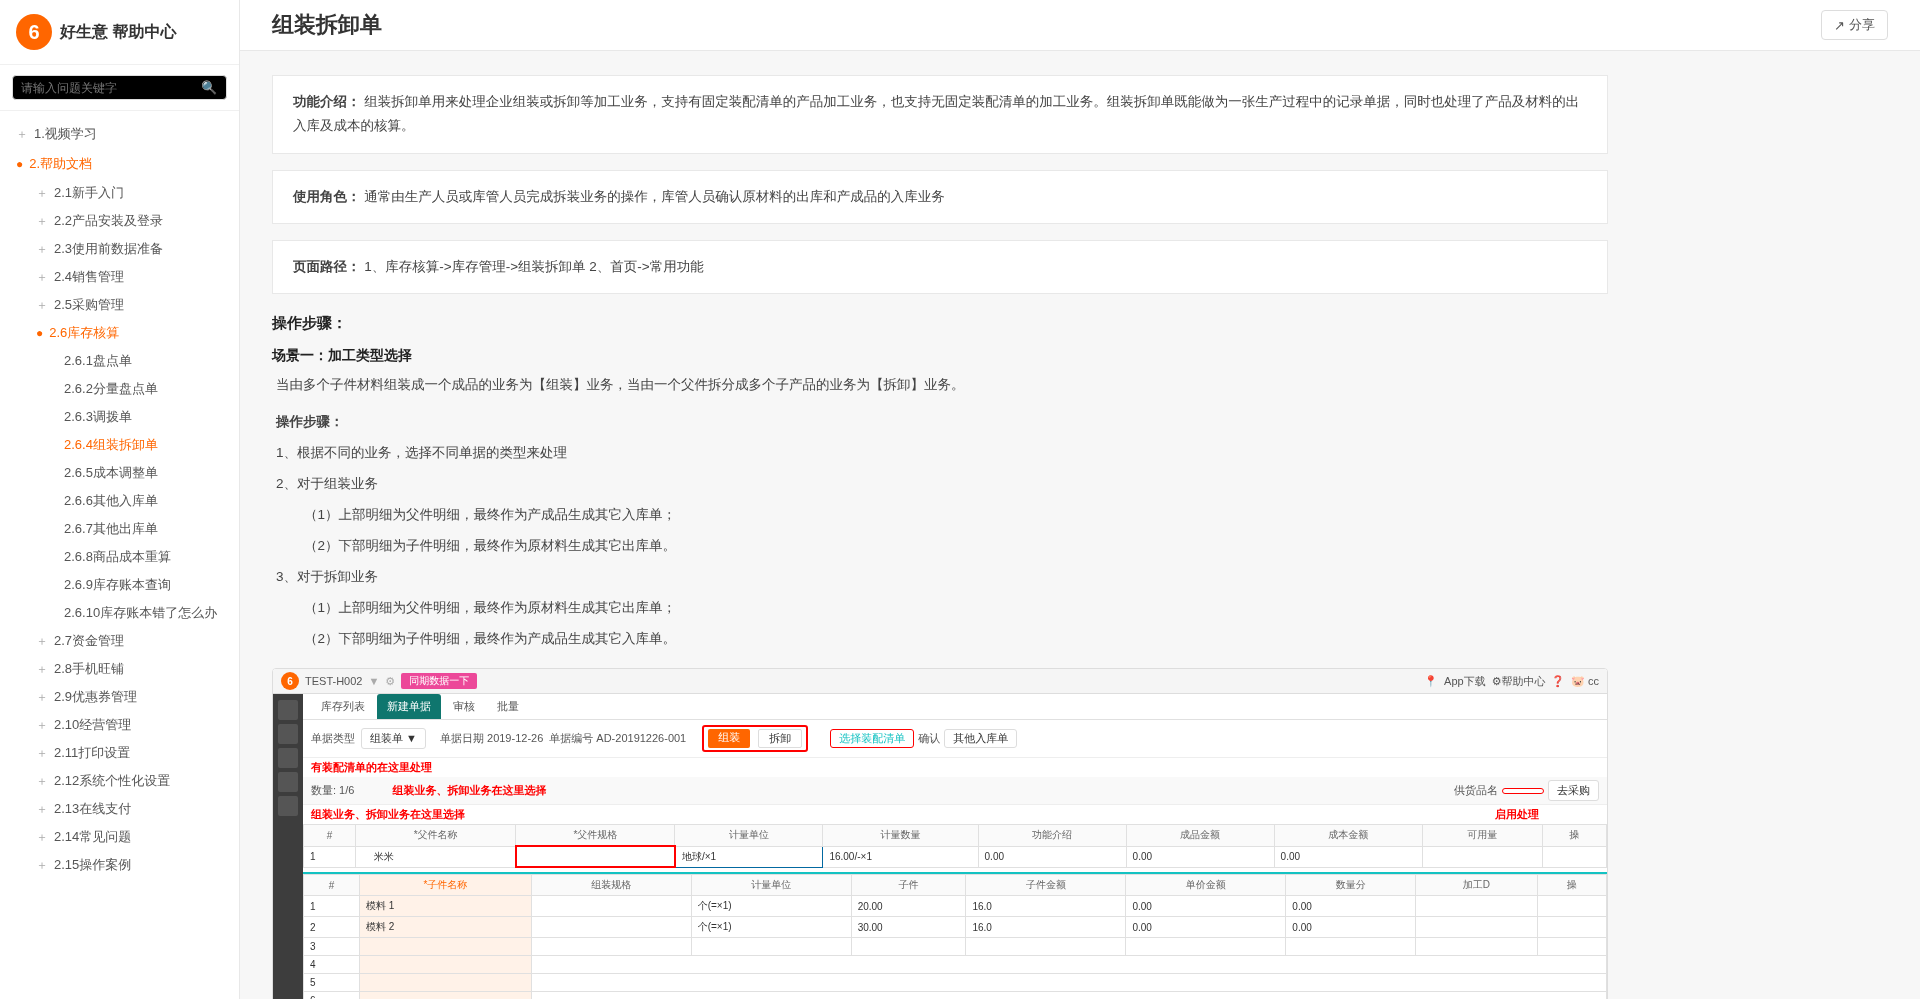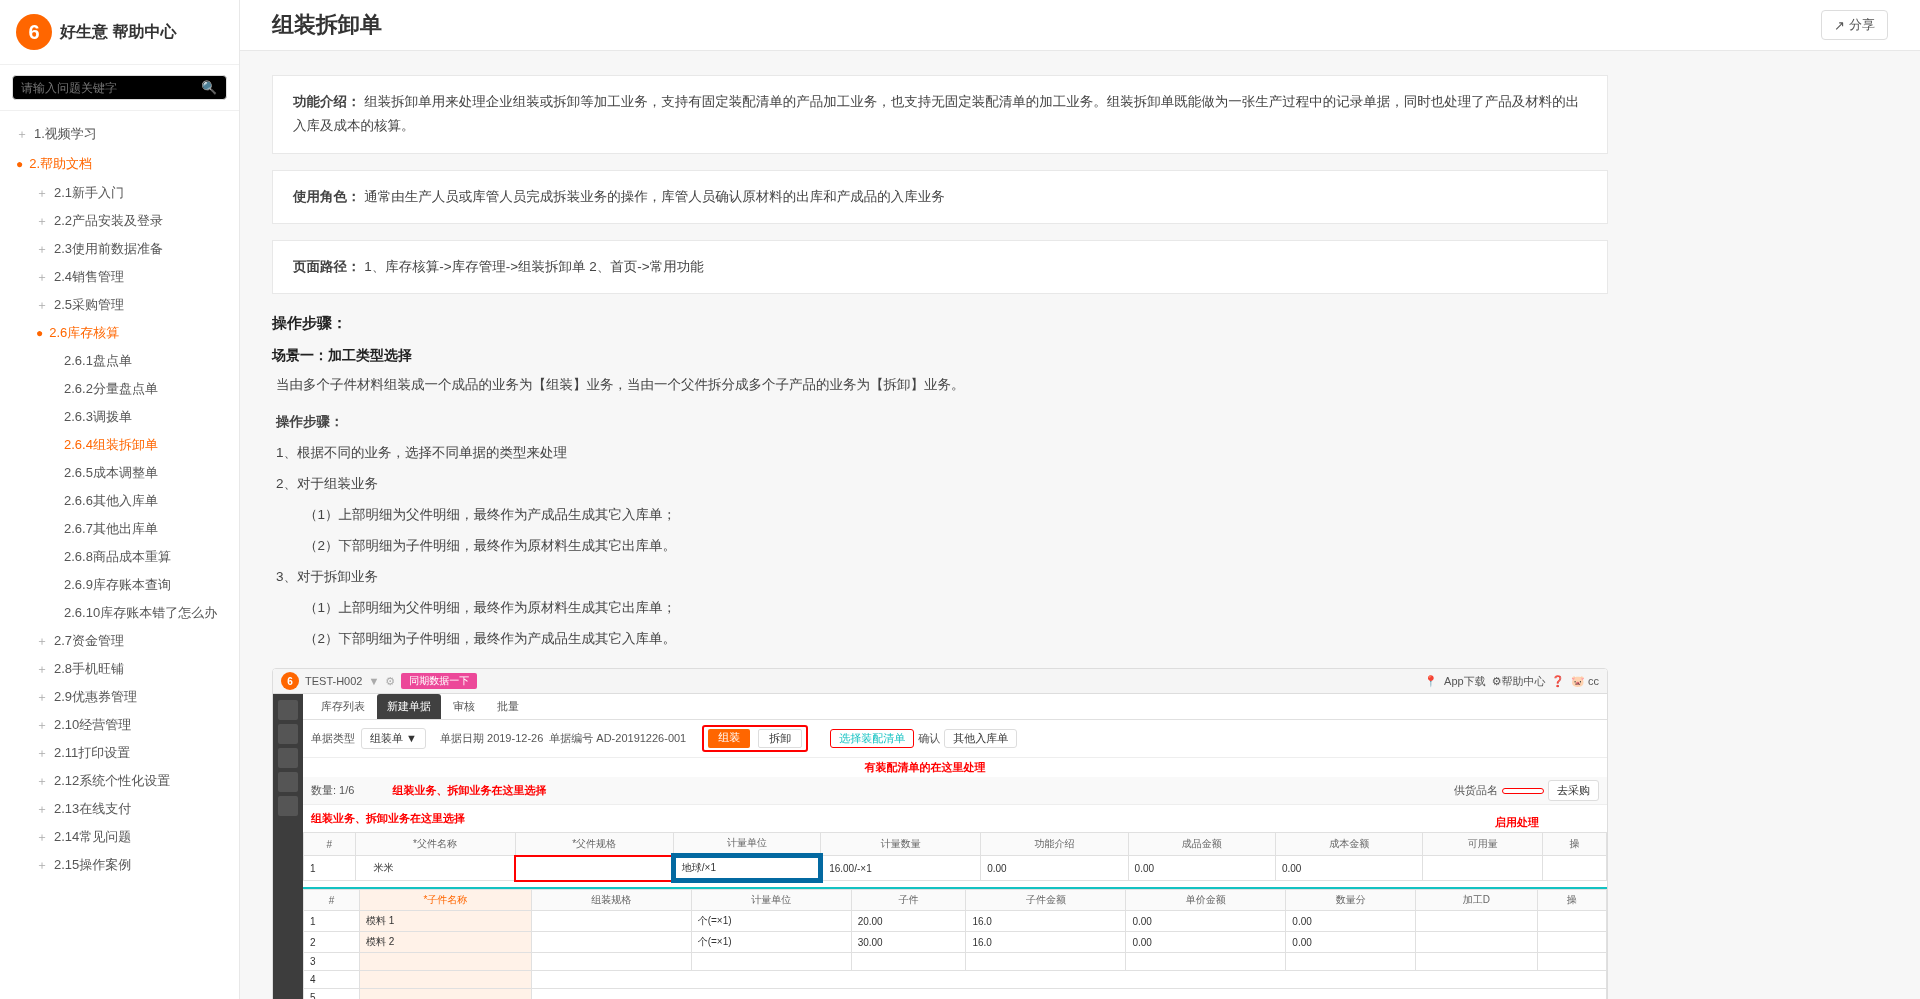--- a/index.html
+++ b/index.html
@@ -352,21 +352,21 @@
             <div style="width:20px;height:20px;background:#555;border-radius:2px;"></div>
             <div style="width:20px;height:20px;background:#555;border-radius:2px;"></div>
             <div style="width:20px;height:20px;background:#555;border-radius:2px;"></div>
             <div style="width:20px;height:20px;background:#555;border-radius:2px;"></div>
             <div style="width:20px;height:20px;background:#555;border-radius:2px;"></div>
           </div>
           <div style="flex:1; background:#fff;">
 
             <div style="background:#fff; border-bottom:1px solid #e0e0e0; padding:0 8px; display:flex; gap:2px;">
               <span style="padding:5px 10px;font-size:11px;color:#555;cursor:pointer;">库存列表</span>
-              <span style="padding:5px 10px;font-size:11px;color:#fff;background:#404040;border-radius:3px 3px 0 0;cursor:pointer;">新建单据</span>
+              <span style="padding:5px 10px;font-size:11px;color:#fff;background:#0f766e;border-radius:3px 3px 0 0;cursor:pointer;">新建单据</span>
               <span style="padding:5px 10px;font-size:11px;color:#555;cursor:pointer;">审核</span>
               <span style="padding:5px 10px;font-size:11px;color:#555;cursor:pointer;">批量</span>
             </div>
 
             <div style="padding:5px 8px; border-bottom:1px solid #eee; display:flex; align-items:center; gap:6px; flex-wrap:wrap; position:relative;">
               <span style="font-size:11px;color:#555;">单据类型</span>
               <span style="border:1px solid #ddd;border-radius:3px;padding:2px 8px;font-size:11px;background:#fff;">组装单 ▼</span>
               <span style="font-size:11px;color:#555;margin-left:8px;">单据日期 2019-12-26</span>
               <span style="font-size:11px;color:#555;">单据编号 AD-20191226-001</span>
 
@@ -375,38 +375,38 @@
                 <span style="background:#fff;border:1px solid #ddd;padding:1px 10px;border-radius:2px;font-size:11px;cursor:pointer;">拆卸</span>
               </div>
 
               <div style="position:relative;margin-left:16px;display:flex;align-items:center;gap:4px;">
                 <span style="border:1px solid #f00;border-radius:3px;padding:1px 8px;font-size:11px;color:#13c2c2;background:#fff;cursor:pointer;">选择装配清单</span>
                 <span style="font-size:11px;color:#555;">确认</span>
                 <span style="border:1px solid #ddd;border-radius:3px;padding:1px 8px;font-size:11px;background:#fff;cursor:pointer;">其他入库单</span>
               </div>
             </div>
 
-            <div style="position:relative; padding:2px 8px; display:flex; justify-content:center;">
+            <div style="position:relative; padding:2px 8px; display:flex; justify-content:flex-start;">
               <span style="color:#f00;font-size:11px;font-weight:bold;margin-right:60px;">有装配清单的在这里处理</span>
             </div>
 
             <div style="padding:3px 8px; border-bottom:1px solid #eee; display:flex; align-items:center; gap:8px; background:#f9f9f9; position:relative;">
               <span style="font-size:11px;color:#555;">数量: 1/6</span>
               <span style="margin-left:30px;color:#f00;font-size:11px;font-weight:bold;">组装业务、拆卸业务在这里选择</span>
 
               <div style="margin-left:auto;display:flex;align-items:center;gap:4px;">
                 <span style="font-size:11px;color:#555;">供货品名</span>
                 <span style="border:1px solid #f00;border-radius:3px;padding:2px 20px;font-size:11px;background:#fff;display:inline-block;"></span>
                 <span style="border:1px solid #ddd;border-radius:3px;padding:2px 8px;font-size:11px;background:#fff;cursor:pointer;">去采购</span>
               </div>
             </div>
 
             <div style="padding:2px 8px;display:flex;align-items:center;">
               <span style="color:#f00;font-size:11px;font-weight:bold;">组装业务、拆卸业务在这里选择</span>
-              <span style="margin-left:auto;margin-right:60px;color:#f00;font-size:11px;font-weight:bold;margin-top:8px;">启用处理</span>
+              <span style="margin-left:auto;margin-right:60px;color:#f00;font-size:11px;font-weight:bold;">启用处理</span>
             </div>
 
             <div style="overflow-x:auto;">
               <table style="width:100%;border-collapse:collapse;font-size:10px;">
                 <thead>
                   <tr style="background:#fafafa;">
                     <th style="border:1px solid #e0e0e0;padding:3px 6px;font-weight:normal;color:#666;">#</th>
                     <th style="border:1px solid #e0e0e0;padding:3px 6px;font-weight:normal;color:#666;">*父件名称</th>
                     <th style="border:1px solid #e0e0e0;padding:3px 6px;font-weight:normal;color:#666;">*父件规格</th>
                     <th style="border:1px solid #e0e0e0;padding:3px 6px;font-weight:normal;color:#666;">计量单位</th>
@@ -416,21 +416,21 @@
                     <th style="border:1px solid #e0e0e0;padding:3px 6px;font-weight:normal;color:#666;">成本金额</th>
                     <th style="border:1px solid #e0e0e0;padding:3px 6px;font-weight:normal;color:#666;">可用量</th>
                     <th style="border:1px solid #e0e0e0;padding:3px 6px;font-weight:normal;color:#666;">操</th>
                   </tr>
                 </thead>
                 <tbody>
                   <tr>
                     <td style="border:1px solid #e0e0e0;padding:3px 6px;">1</td>
                     <td style="border:1px solid #e0e0e0;padding:3px 18px;">米米</td>
                     <td style="border:2px solid #f00;padding:3px 6px;min-width:50px;"></td>
-                    <td style="border:5px solid #0369a1;padding:3px 6px;">地球/×1</td>
+                    <td style="border:1px solid #0369a1;padding:3px 6px;">地球/×1</td>
                     <td style="border:1px solid #e0e0e0;padding:3px 6px;">16.00/-×1</td>
                     <td style="border:1px solid #e0e0e0;padding:3px 6px;">0.00</td>
                     <td style="border:1px solid #e0e0e0;padding:3px 6px;">0.00</td>
                     <td style="border:1px solid #e0e0e0;padding:3px 6px;">0.00</td>
                     <td style="border:1px solid #e0e0e0;padding:3px 6px;"></td>
                     <td style="border:1px solid #e0e0e0;padding:3px 6px;"></td>
                   </tr>
                 </tbody>
               </table>
             </div>

